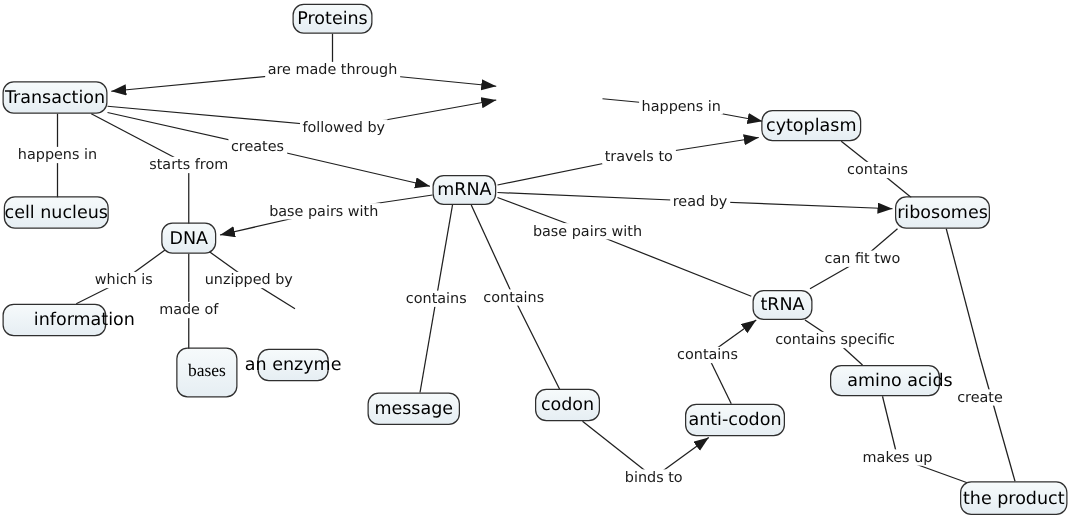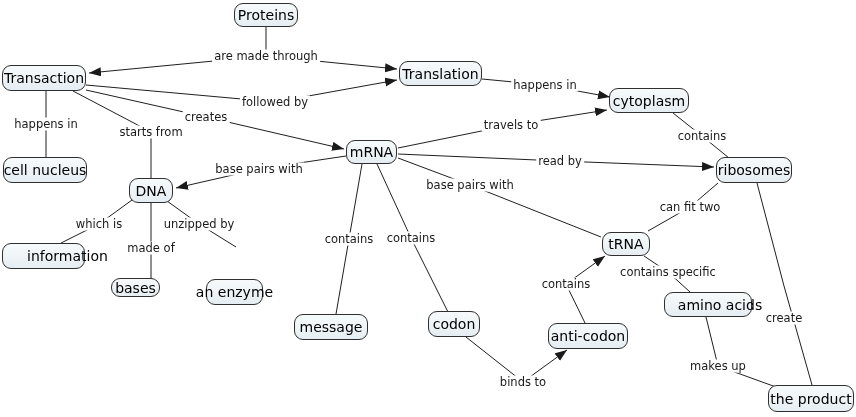--- a/index.html
+++ b/index.html
@@ -126,28 +126,27 @@
     <div class="edge-label" style="left: 566px; top: 284px;">contains</div>
     <div class="edge-label" style="left: 668px; top: 272px;">contains specific</div>
     <div class="edge-label" style="left: 718px; top: 366px;">makes up</div>
     <div class="edge-label" style="left: 690px; top: 207px;">can fit two</div>
     <div class="edge-label" style="left: 784px; top: 286px; margin-top: 32px;">create</div>
     <div class="edge-label" style="left: 99px; top: 224px;">which is</div>
     <div class="edge-label" style="left: 151px; top: 248px;">made of</div>
     <div class="edge-label" style="left: 199px; top: 224px;">unzipped by</div>
     <div class="node" style="left: 234px; top: 3px; width: 64px; height: 24px;">Proteins</div>
     <div class="node" style="left: 2px; top: 65px; width: 84px; height: 26px;">Transaction</div>
-    <div class="node" style="left: 399px; top: 61px; width: 83px; height: 25px;">Translation</div>
     <div class="node" style="left: 609px; top: 88px; width: 80px; height: 25px;">cytoplasm</div>
     <div class="node" style="left: 346px; top: 140px; width: 51px; height: 24px;">mRNA</div>
     <div class="node" style="left: 716px; top: 157px; width: 76px; height: 26px;">ribosomes</div>
     <div class="node" style="left: 3px; top: 157px; width: 84px; height: 26px;">cell nucleus</div>
     <div class="node" style="left: 129px; top: 178px; width: 44px; height: 25px;">DNA</div>
     <div class="node" style="left: 602px; top: 232px; width: 48px; height: 24px;">tRNA</div>
     <div class="node" style="left: 2px; top: 243px; width: 83px; height: 26px; padding-left: 48px;">information</div>
     <div class="node" style="left: 206px; top: 246px; width: 57px; height: 26px; margin-top: 33px;">an enzyme</div>
-    <div class="node" style="left: 111px; top: 278px; width: 49px; height: 19px;">bases</div>
+    <div class="node" style="left: 141px; top: 278px; width: 49px; height: 40px; font-family: Liberation Serif, serif;">bases</div>
     <div class="node" style="left: 664px; top: 292px; width: 88px; height: 25px; padding-left: 24px;">amino acids</div>
     <div class="node" style="left: 294px; top: 314px; width: 74px; height: 26px;">message</div>
     <div class="node" style="left: 428px; top: 311px; width: 52px; height: 26px;">codon</div>
     <div class="node" style="left: 548px; top: 323px; width: 80px; height: 26px;">anti-codon</div>
     <div class="node" style="left: 768px; top: 385px; width: 86px; height: 27px;">the product</div>
   </div>
 
 </body></html>

